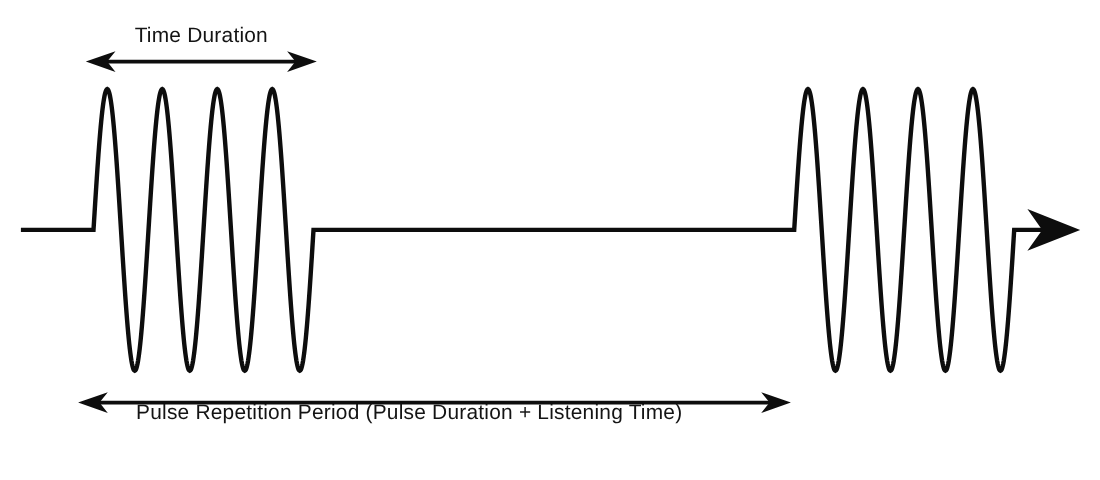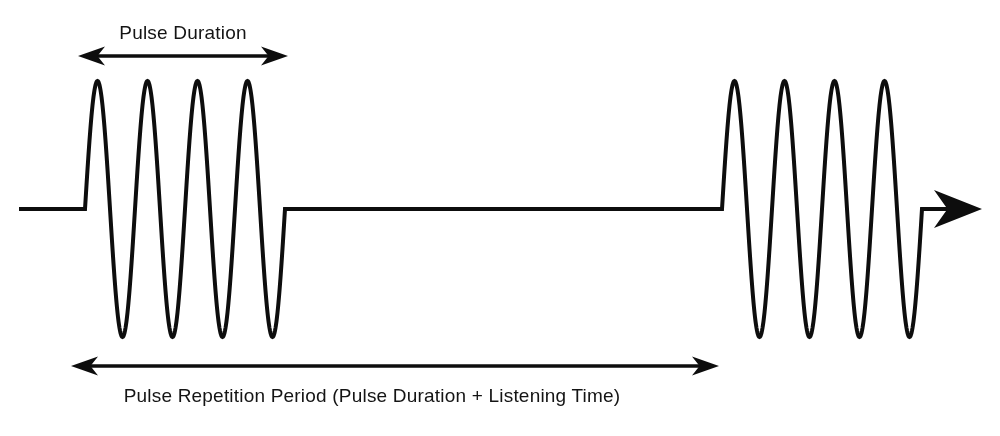--- a/index.html
+++ b/index.html
@@ -24,21 +24,21 @@
     position: absolute;
     transform: translateX(-50%);
     white-space: nowrap;
     font-size: 19px;
     line-height: 1.15;
     color: #141414;
     letter-spacing: 0.2px;
   }
   #label-pulse-duration { left: 183px; top: 22px; }
   #label-listening-time { left: 484px; top: 177px; }
-  #label-period         { left: 372px; top: 385px; }
+  #label-period         { left: 372px; top: 365px; }
 </style>
 </head>
 <body>
 
 <div id="canvas">
 
   <svg id="diagram-svg" width="1000" height="436" viewBox="0 0 1000 436">
     <path id="waveform-path" fill="none" stroke-linejoin="miter" d="M 19 209 L 85 209 L 85.0 209.0 L 85.5 201.0 L 86.0 193.0 L 86.5 185.0 L 87.0 177.2 L 87.5 169.4 L 88.0 161.9 L 88.5 154.5 L 89.0 147.3 L 89.5 140.4 L 90.0 133.8 L 90.5 127.4 L 91.0 121.4 L 91.5 115.7 L 92.0 110.4 L 92.5 105.4 L 93.0 100.9 L 93.5 96.8 L 94.0 93.2 L 94.5 90.0 L 95.0 87.3 L 95.5 85.0 L 96.0 83.3 L 96.5 82.0 L 97.0 81.3 L 97.5 81.0 L 98.0 81.3 L 98.5 82.0 L 99.0 83.3 L 99.5 85.0 L 100.0 87.3 L 100.5 90.0 L 101.0 93.2 L 101.5 96.8 L 102.0 100.9 L 102.5 105.4 L 103.0 110.4 L 103.5 115.7 L 104.0 121.4 L 104.5 127.4 L 105.0 133.8 L 105.5 140.4 L 106.0 147.3 L 106.5 154.5 L 107.0 161.9 L 107.5 169.4 L 108.0 177.2 L 108.5 185.0 L 109.0 193.0 L 109.5 201.0 L 110.0 209.0 L 110.5 217.0 L 111.0 225.0 L 111.5 233.0 L 112.0 240.8 L 112.5 248.6 L 113.0 256.1 L 113.5 263.5 L 114.0 270.7 L 114.5 277.6 L 115.0 284.2 L 115.5 290.6 L 116.0 296.6 L 116.5 302.3 L 117.0 307.6 L 117.5 312.6 L 118.0 317.1 L 118.5 321.2 L 119.0 324.8 L 119.5 328.0 L 120.0 330.7 L 120.5 333.0 L 121.0 334.7 L 121.5 336.0 L 122.0 336.7 L 122.5 337.0 L 123.0 336.7 L 123.5 336.0 L 124.0 334.7 L 124.5 333.0 L 125.0 330.7 L 125.5 328.0 L 126.0 324.8 L 126.5 321.2 L 127.0 317.1 L 127.5 312.6 L 128.0 307.6 L 128.5 302.3 L 129.0 296.6 L 129.5 290.6 L 130.0 284.2 L 130.5 277.6 L 131.0 270.7 L 131.5 263.5 L 132.0 256.1 L 132.5 248.6 L 133.0 240.8 L 133.5 233.0 L 134.0 225.0 L 134.5 217.0 L 135.0 209.0 L 135.5 201.0 L 136.0 193.0 L 136.5 185.0 L 137.0 177.2 L 137.5 169.4 L 138.0 161.9 L 138.5 154.5 L 139.0 147.3 L 139.5 140.4 L 140.0 133.8 L 140.5 127.4 L 141.0 121.4 L 141.5 115.7 L 142.0 110.4 L 142.5 105.4 L 143.0 100.9 L 143.5 96.8 L 144.0 93.2 L 144.5 90.0 L 145.0 87.3 L 145.5 85.0 L 146.0 83.3 L 146.5 82.0 L 147.0 81.3 L 147.5 81.0 L 148.0 81.3 L 148.5 82.0 L 149.0 83.3 L 149.5 85.0 L 150.0 87.3 L 150.5 90.0 L 151.0 93.2 L 151.5 96.8 L 152.0 100.9 L 152.5 105.4 L 153.0 110.4 L 153.5 115.7 L 154.0 121.4 L 154.5 127.4 L 155.0 133.8 L 155.5 140.4 L 156.0 147.3 L 156.5 154.5 L 157.0 161.9 L 157.5 169.4 L 158.0 177.2 L 158.5 185.0 L 159.0 193.0 L 159.5 201.0 L 160.0 209.0 L 160.5 217.0 L 161.0 225.0 L 161.5 233.0 L 162.0 240.8 L 162.5 248.6 L 163.0 256.1 L 163.5 263.5 L 164.0 270.7 L 164.5 277.6 L 165.0 284.2 L 165.5 290.6 L 166.0 296.6 L 166.5 302.3 L 167.0 307.6 L 167.5 312.6 L 168.0 317.1 L 168.5 321.2 L 169.0 324.8 L 169.5 328.0 L 170.0 330.7 L 170.5 333.0 L 171.0 334.7 L 171.5 336.0 L 172.0 336.7 L 172.5 337.0 L 173.0 336.7 L 173.5 336.0 L 174.0 334.7 L 174.5 333.0 L 175.0 330.7 L 175.5 328.0 L 176.0 324.8 L 176.5 321.2 L 177.0 317.1 L 177.5 312.6 L 178.0 307.6 L 178.5 302.3 L 179.0 296.6 L 179.5 290.6 L 180.0 284.2 L 180.5 277.6 L 181.0 270.7 L 181.5 263.5 L 182.0 256.1 L 182.5 248.6 L 183.0 240.8 L 183.5 233.0 L 184.0 225.0 L 184.5 217.0 L 185.0 209.0 L 185.5 201.0 L 186.0 193.0 L 186.5 185.0 L 187.0 177.2 L 187.5 169.4 L 188.0 161.9 L 188.5 154.5 L 189.0 147.3 L 189.5 140.4 L 190.0 133.8 L 190.5 127.4 L 191.0 121.4 L 191.5 115.7 L 192.0 110.4 L 192.5 105.4 L 193.0 100.9 L 193.5 96.8 L 194.0 93.2 L 194.5 90.0 L 195.0 87.3 L 195.5 85.0 L 196.0 83.3 L 196.5 82.0 L 197.0 81.3 L 197.5 81.0 L 198.0 81.3 L 198.5 82.0 L 199.0 83.3 L 199.5 85.0 L 200.0 87.3 L 200.5 90.0 L 201.0 93.2 L 201.5 96.8 L 202.0 100.9 L 202.5 105.4 L 203.0 110.4 L 203.5 115.7 L 204.0 121.4 L 204.5 127.4 L 205.0 133.8 L 205.5 140.4 L 206.0 147.3 L 206.5 154.5 L 207.0 161.9 L 207.5 169.4 L 208.0 177.2 L 208.5 185.0 L 209.0 193.0 L 209.5 201.0 L 210.0 209.0 L 210.5 217.0 L 211.0 225.0 L 211.5 233.0 L 212.0 240.8 L 212.5 248.6 L 213.0 256.1 L 213.5 263.5 L 214.0 270.7 L 214.5 277.6 L 215.0 284.2 L 215.5 290.6 L 216.0 296.6 L 216.5 302.3 L 217.0 307.6 L 217.5 312.6 L 218.0 317.1 L 218.5 321.2 L 219.0 324.8 L 219.5 328.0 L 220.0 330.7 L 220.5 333.0 L 221.0 334.7 L 221.5 336.0 L 222.0 336.7 L 222.5 337.0 L 223.0 336.7 L 223.5 336.0 L 224.0 334.7 L 224.5 333.0 L 225.0 330.7 L 225.5 328.0 L 226.0 324.8 L 226.5 321.2 L 227.0 317.1 L 227.5 312.6 L 228.0 307.6 L 228.5 302.3 L 229.0 296.6 L 229.5 290.6 L 230.0 284.2 L 230.5 277.6 L 231.0 270.7 L 231.5 263.5 L 232.0 256.1 L 232.5 248.6 L 233.0 240.8 L 233.5 233.0 L 234.0 225.0 L 234.5 217.0 L 235.0 209.0 L 235.5 201.0 L 236.0 193.0 L 236.5 185.0 L 237.0 177.2 L 237.5 169.4 L 238.0 161.9 L 238.5 154.5 L 239.0 147.3 L 239.5 140.4 L 240.0 133.8 L 240.5 127.4 L 241.0 121.4 L 241.5 115.7 L 242.0 110.4 L 242.5 105.4 L 243.0 100.9 L 243.5 96.8 L 244.0 93.2 L 244.5 90.0 L 245.0 87.3 L 245.5 85.0 L 246.0 83.3 L 246.5 82.0 L 247.0 81.3 L 247.5 81.0 L 248.0 81.3 L 248.5 82.0 L 249.0 83.3 L 249.5 85.0 L 250.0 87.3 L 250.5 90.0 L 251.0 93.2 L 251.5 96.8 L 252.0 100.9 L 252.5 105.4 L 253.0 110.4 L 253.5 115.7 L 254.0 121.4 L 254.5 127.4 L 255.0 133.8 L 255.5 140.4 L 256.0 147.3 L 256.5 154.5 L 257.0 161.9 L 257.5 169.4 L 258.0 177.2 L 258.5 185.0 L 259.0 193.0 L 259.5 201.0 L 260.0 209.0 L 260.5 217.0 L 261.0 225.0 L 261.5 233.0 L 262.0 240.8 L 262.5 248.6 L 263.0 256.1 L 263.5 263.5 L 264.0 270.7 L 264.5 277.6 L 265.0 284.2 L 265.5 290.6 L 266.0 296.6 L 266.5 302.3 L 267.0 307.6 L 267.5 312.6 L 268.0 317.1 L 268.5 321.2 L 269.0 324.8 L 269.5 328.0 L 270.0 330.7 L 270.5 333.0 L 271.0 334.7 L 271.5 336.0 L 272.0 336.7 L 272.5 337.0 L 273.0 336.7 L 273.5 336.0 L 274.0 334.7 L 274.5 333.0 L 275.0 330.7 L 275.5 328.0 L 276.0 324.8 L 276.5 321.2 L 277.0 317.1 L 277.5 312.6 L 278.0 307.6 L 278.5 302.3 L 279.0 296.6 L 279.5 290.6 L 280.0 284.2 L 280.5 277.6 L 281.0 270.7 L 281.5 263.5 L 282.0 256.1 L 282.5 248.6 L 283.0 240.8 L 283.5 233.0 L 284.0 225.0 L 284.5 217.0 L 285.0 209.0 L 722 209 L 722.0 209.0 L 722.5 201.0 L 723.0 193.0 L 723.5 185.0 L 724.0 177.2 L 724.5 169.4 L 725.0 161.9 L 725.5 154.5 L 726.0 147.3 L 726.5 140.4 L 727.0 133.8 L 727.5 127.4 L 728.0 121.4 L 728.5 115.7 L 729.0 110.4 L 729.5 105.4 L 730.0 100.9 L 730.5 96.8 L 731.0 93.2 L 731.5 90.0 L 732.0 87.3 L 732.5 85.0 L 733.0 83.3 L 733.5 82.0 L 734.0 81.3 L 734.5 81.0 L 735.0 81.3 L 735.5 82.0 L 736.0 83.3 L 736.5 85.0 L 737.0 87.3 L 737.5 90.0 L 738.0 93.2 L 738.5 96.8 L 739.0 100.9 L 739.5 105.4 L 740.0 110.4 L 740.5 115.7 L 741.0 121.4 L 741.5 127.4 L 742.0 133.8 L 742.5 140.4 L 743.0 147.3 L 743.5 154.5 L 744.0 161.9 L 744.5 169.4 L 745.0 177.2 L 745.5 185.0 L 746.0 193.0 L 746.5 201.0 L 747.0 209.0 L 747.5 217.0 L 748.0 225.0 L 748.5 233.0 L 749.0 240.8 L 749.5 248.6 L 750.0 256.1 L 750.5 263.5 L 751.0 270.7 L 751.5 277.6 L 752.0 284.2 L 752.5 290.6 L 753.0 296.6 L 753.5 302.3 L 754.0 307.6 L 754.5 312.6 L 755.0 317.1 L 755.5 321.2 L 756.0 324.8 L 756.5 328.0 L 757.0 330.7 L 757.5 333.0 L 758.0 334.7 L 758.5 336.0 L 759.0 336.7 L 759.5 337.0 L 760.0 336.7 L 760.5 336.0 L 761.0 334.7 L 761.5 333.0 L 762.0 330.7 L 762.5 328.0 L 763.0 324.8 L 763.5 321.2 L 764.0 317.1 L 764.5 312.6 L 765.0 307.6 L 765.5 302.3 L 766.0 296.6 L 766.5 290.6 L 767.0 284.2 L 767.5 277.6 L 768.0 270.7 L 768.5 263.5 L 769.0 256.1 L 769.5 248.6 L 770.0 240.8 L 770.5 233.0 L 771.0 225.0 L 771.5 217.0 L 772.0 209.0 L 772.5 201.0 L 773.0 193.0 L 773.5 185.0 L 774.0 177.2 L 774.5 169.4 L 775.0 161.9 L 775.5 154.5 L 776.0 147.3 L 776.5 140.4 L 777.0 133.8 L 777.5 127.4 L 778.0 121.4 L 778.5 115.7 L 779.0 110.4 L 779.5 105.4 L 780.0 100.9 L 780.5 96.8 L 781.0 93.2 L 781.5 90.0 L 782.0 87.3 L 782.5 85.0 L 783.0 83.3 L 783.5 82.0 L 784.0 81.3 L 784.5 81.0 L 785.0 81.3 L 785.5 82.0 L 786.0 83.3 L 786.5 85.0 L 787.0 87.3 L 787.5 90.0 L 788.0 93.2 L 788.5 96.8 L 789.0 100.9 L 789.5 105.4 L 790.0 110.4 L 790.5 115.7 L 791.0 121.4 L 791.5 127.4 L 792.0 133.8 L 792.5 140.4 L 793.0 147.3 L 793.5 154.5 L 794.0 161.9 L 794.5 169.4 L 795.0 177.2 L 795.5 185.0 L 796.0 193.0 L 796.5 201.0 L 797.0 209.0 L 797.5 217.0 L 798.0 225.0 L 798.5 233.0 L 799.0 240.8 L 799.5 248.6 L 800.0 256.1 L 800.5 263.5 L 801.0 270.7 L 801.5 277.6 L 802.0 284.2 L 802.5 290.6 L 803.0 296.6 L 803.5 302.3 L 804.0 307.6 L 804.5 312.6 L 805.0 317.1 L 805.5 321.2 L 806.0 324.8 L 806.5 328.0 L 807.0 330.7 L 807.5 333.0 L 808.0 334.7 L 808.5 336.0 L 809.0 336.7 L 809.5 337.0 L 810.0 336.7 L 810.5 336.0 L 811.0 334.7 L 811.5 333.0 L 812.0 330.7 L 812.5 328.0 L 813.0 324.8 L 813.5 321.2 L 814.0 317.1 L 814.5 312.6 L 815.0 307.6 L 815.5 302.3 L 816.0 296.6 L 816.5 290.6 L 817.0 284.2 L 817.5 277.6 L 818.0 270.7 L 818.5 263.5 L 819.0 256.1 L 819.5 248.6 L 820.0 240.8 L 820.5 233.0 L 821.0 225.0 L 821.5 217.0 L 822.0 209.0 L 822.5 201.0 L 823.0 193.0 L 823.5 185.0 L 824.0 177.2 L 824.5 169.4 L 825.0 161.9 L 825.5 154.5 L 826.0 147.3 L 826.5 140.4 L 827.0 133.8 L 827.5 127.4 L 828.0 121.4 L 828.5 115.7 L 829.0 110.4 L 829.5 105.4 L 830.0 100.9 L 830.5 96.8 L 831.0 93.2 L 831.5 90.0 L 832.0 87.3 L 832.5 85.0 L 833.0 83.3 L 833.5 82.0 L 834.0 81.3 L 834.5 81.0 L 835.0 81.3 L 835.5 82.0 L 836.0 83.3 L 836.5 85.0 L 837.0 87.3 L 837.5 90.0 L 838.0 93.2 L 838.5 96.8 L 839.0 100.9 L 839.5 105.4 L 840.0 110.4 L 840.5 115.7 L 841.0 121.4 L 841.5 127.4 L 842.0 133.8 L 842.5 140.4 L 843.0 147.3 L 843.5 154.5 L 844.0 161.9 L 844.5 169.4 L 845.0 177.2 L 845.5 185.0 L 846.0 193.0 L 846.5 201.0 L 847.0 209.0 L 847.5 217.0 L 848.0 225.0 L 848.5 233.0 L 849.0 240.8 L 849.5 248.6 L 850.0 256.1 L 850.5 263.5 L 851.0 270.7 L 851.5 277.6 L 852.0 284.2 L 852.5 290.6 L 853.0 296.6 L 853.5 302.3 L 854.0 307.6 L 854.5 312.6 L 855.0 317.1 L 855.5 321.2 L 856.0 324.8 L 856.5 328.0 L 857.0 330.7 L 857.5 333.0 L 858.0 334.7 L 858.5 336.0 L 859.0 336.7 L 859.5 337.0 L 860.0 336.7 L 860.5 336.0 L 861.0 334.7 L 861.5 333.0 L 862.0 330.7 L 862.5 328.0 L 863.0 324.8 L 863.5 321.2 L 864.0 317.1 L 864.5 312.6 L 865.0 307.6 L 865.5 302.3 L 866.0 296.6 L 866.5 290.6 L 867.0 284.2 L 867.5 277.6 L 868.0 270.7 L 868.5 263.5 L 869.0 256.1 L 869.5 248.6 L 870.0 240.8 L 870.5 233.0 L 871.0 225.0 L 871.5 217.0 L 872.0 209.0 L 872.5 201.0 L 873.0 193.0 L 873.5 185.0 L 874.0 177.2 L 874.5 169.4 L 875.0 161.9 L 875.5 154.5 L 876.0 147.3 L 876.5 140.4 L 877.0 133.8 L 877.5 127.4 L 878.0 121.4 L 878.5 115.7 L 879.0 110.4 L 879.5 105.4 L 880.0 100.9 L 880.5 96.8 L 881.0 93.2 L 881.5 90.0 L 882.0 87.3 L 882.5 85.0 L 883.0 83.3 L 883.5 82.0 L 884.0 81.3 L 884.5 81.0 L 885.0 81.3 L 885.5 82.0 L 886.0 83.3 L 886.5 85.0 L 887.0 87.3 L 887.5 90.0 L 888.0 93.2 L 888.5 96.8 L 889.0 100.9 L 889.5 105.4 L 890.0 110.4 L 890.5 115.7 L 891.0 121.4 L 891.5 127.4 L 892.0 133.8 L 892.5 140.4 L 893.0 147.3 L 893.5 154.5 L 894.0 161.9 L 894.5 169.4 L 895.0 177.2 L 895.5 185.0 L 896.0 193.0 L 896.5 201.0 L 897.0 209.0 L 897.5 217.0 L 898.0 225.0 L 898.5 233.0 L 899.0 240.8 L 899.5 248.6 L 900.0 256.1 L 900.5 263.5 L 901.0 270.7 L 901.5 277.6 L 902.0 284.2 L 902.5 290.6 L 903.0 296.6 L 903.5 302.3 L 904.0 307.6 L 904.5 312.6 L 905.0 317.1 L 905.5 321.2 L 906.0 324.8 L 906.5 328.0 L 907.0 330.7 L 907.5 333.0 L 908.0 334.7 L 908.5 336.0 L 909.0 336.7 L 909.5 337.0 L 910.0 336.7 L 910.5 336.0 L 911.0 334.7 L 911.5 333.0 L 912.0 330.7 L 912.5 328.0 L 913.0 324.8 L 913.5 321.2 L 914.0 317.1 L 914.5 312.6 L 915.0 307.6 L 915.5 302.3 L 916.0 296.6 L 916.5 290.6 L 917.0 284.2 L 917.5 277.6 L 918.0 270.7 L 918.5 263.5 L 919.0 256.1 L 919.5 248.6 L 920.0 240.8 L 920.5 233.0 L 921.0 225.0 L 921.5 217.0 L 922.0 209.0 L 952 209" stroke="#0d0d0d" stroke-width="4"></path>
     <polygon id="time-arrowhead" points="982,209 934,190 947.44,209 934,228" fill="#0d0d0d"></polygon>
     <g id="pulse-duration-arrow">
@@ -46,18 +46,18 @@
         <polygon points="78,56 105,46.5 97.44,56 105,65.5" fill="#0d0d0d"></polygon>
         <polygon points="288,56 261,46.5 268.56,56 261,65.5" fill="#0d0d0d"></polygon>
       </g>
     <g id="period-arrow">
         <line x1="87.2" y1="366" x2="702.8" y2="366" stroke="#0d0d0d" stroke-width="3.5"></line>
         <polygon points="71,366 98,356.5 90.44,366 98,375.5" fill="#0d0d0d"></polygon>
         <polygon points="719,366 692,356.5 699.56,366 692,375.5" fill="#0d0d0d"></polygon>
       </g>
   </svg>
 
-  <div class="label" id="label-pulse-duration">Pulse Duration</div>
+  <div class="label" id="label-pulse-duration">Time Duration</div>
 
 
   <div class="label" id="label-period">Pulse Repetition Period (Pulse Duration + Listening Time)</div>
 
 </div>
 
 </body></html>

